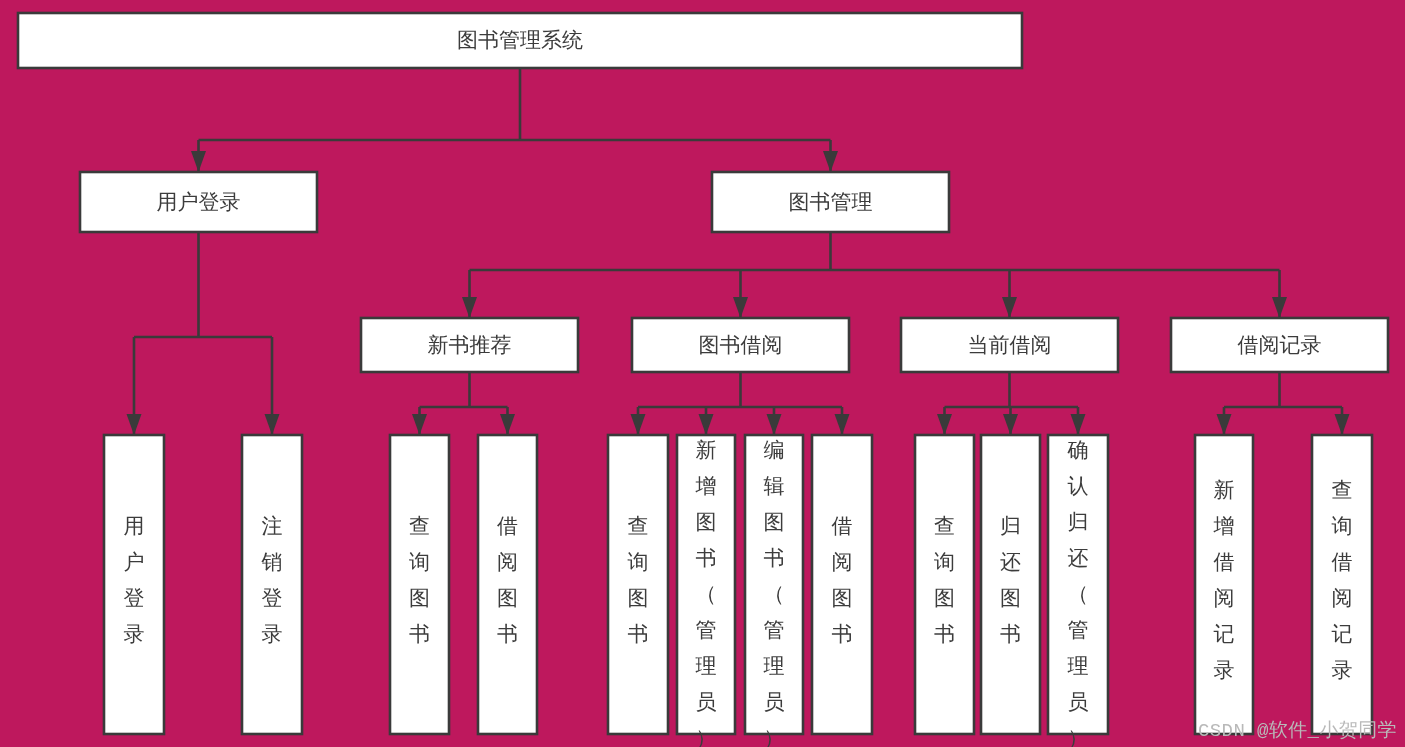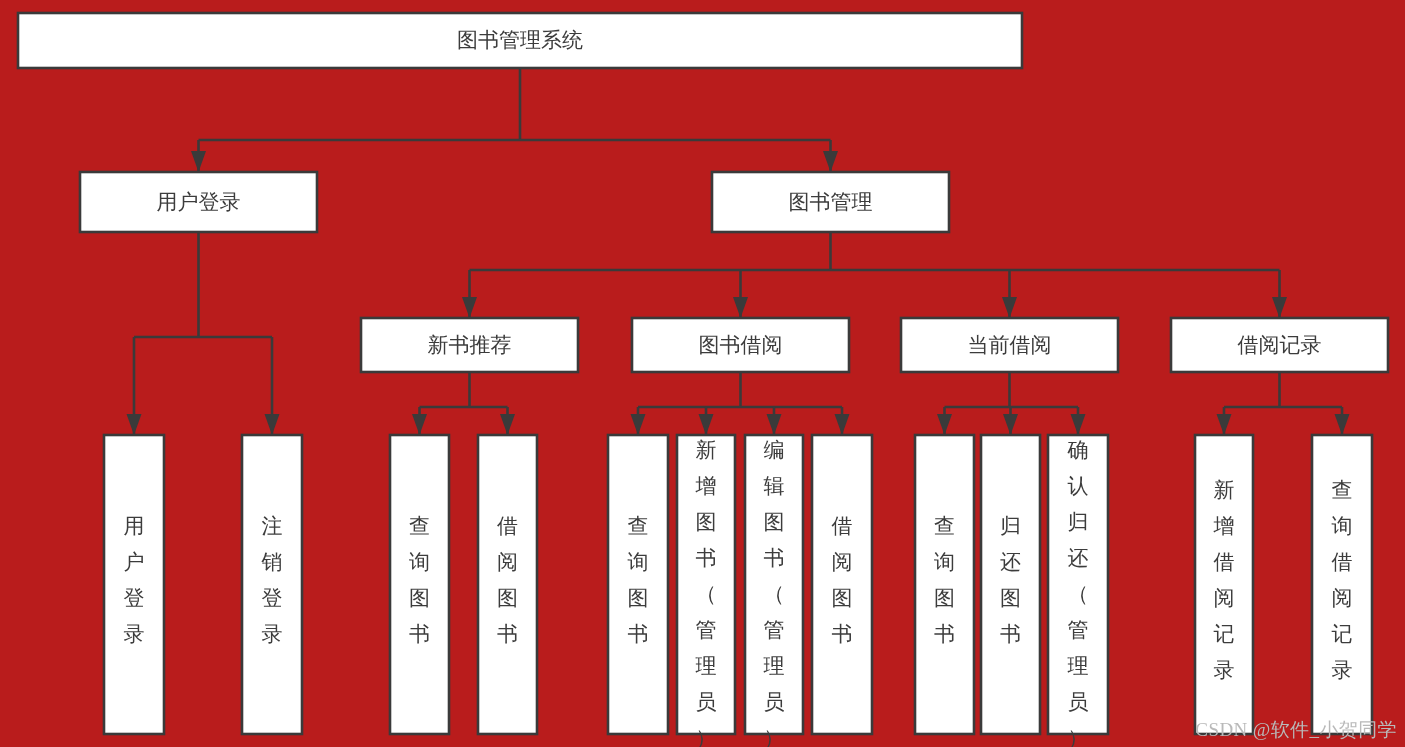--- a/index.html
+++ b/index.html
@@ -8,21 +8,21 @@
     padding: 0;
     background: #ffffff;
   }
   body {
     font-family: "Liberation Sans", "DejaVu Sans", sans-serif;
   }
   #diagram-root {
     position: relative;
     width: 1405px;
     height: 747px;
-    background: #b91c1c;
+    background: #be185d;
     overflow: hidden;
   }
   svg#tree-svg {
     position: absolute;
     left: 0;
     top: 0;
     width: 1405px;
     height: 747px;
     display: block;
   }
@@ -53,21 +53,21 @@
     stroke-linecap: butt;
   }
   .arrow-head {
     fill: #3a3a3a;
     stroke: none;
   }
   .watermark-text {
     position: absolute;
     right: 8px;
     bottom: 4px;
-    font-family: Liberation Serif, serif;
+    font-family: Liberation Mono, monospace;
     font-size: 19px;
     color: #b9b9b9;
     letter-spacing: 0.4px;
     white-space: nowrap;
     pointer-events: none;
   }
 </style>
 </head>
 <body>
 

